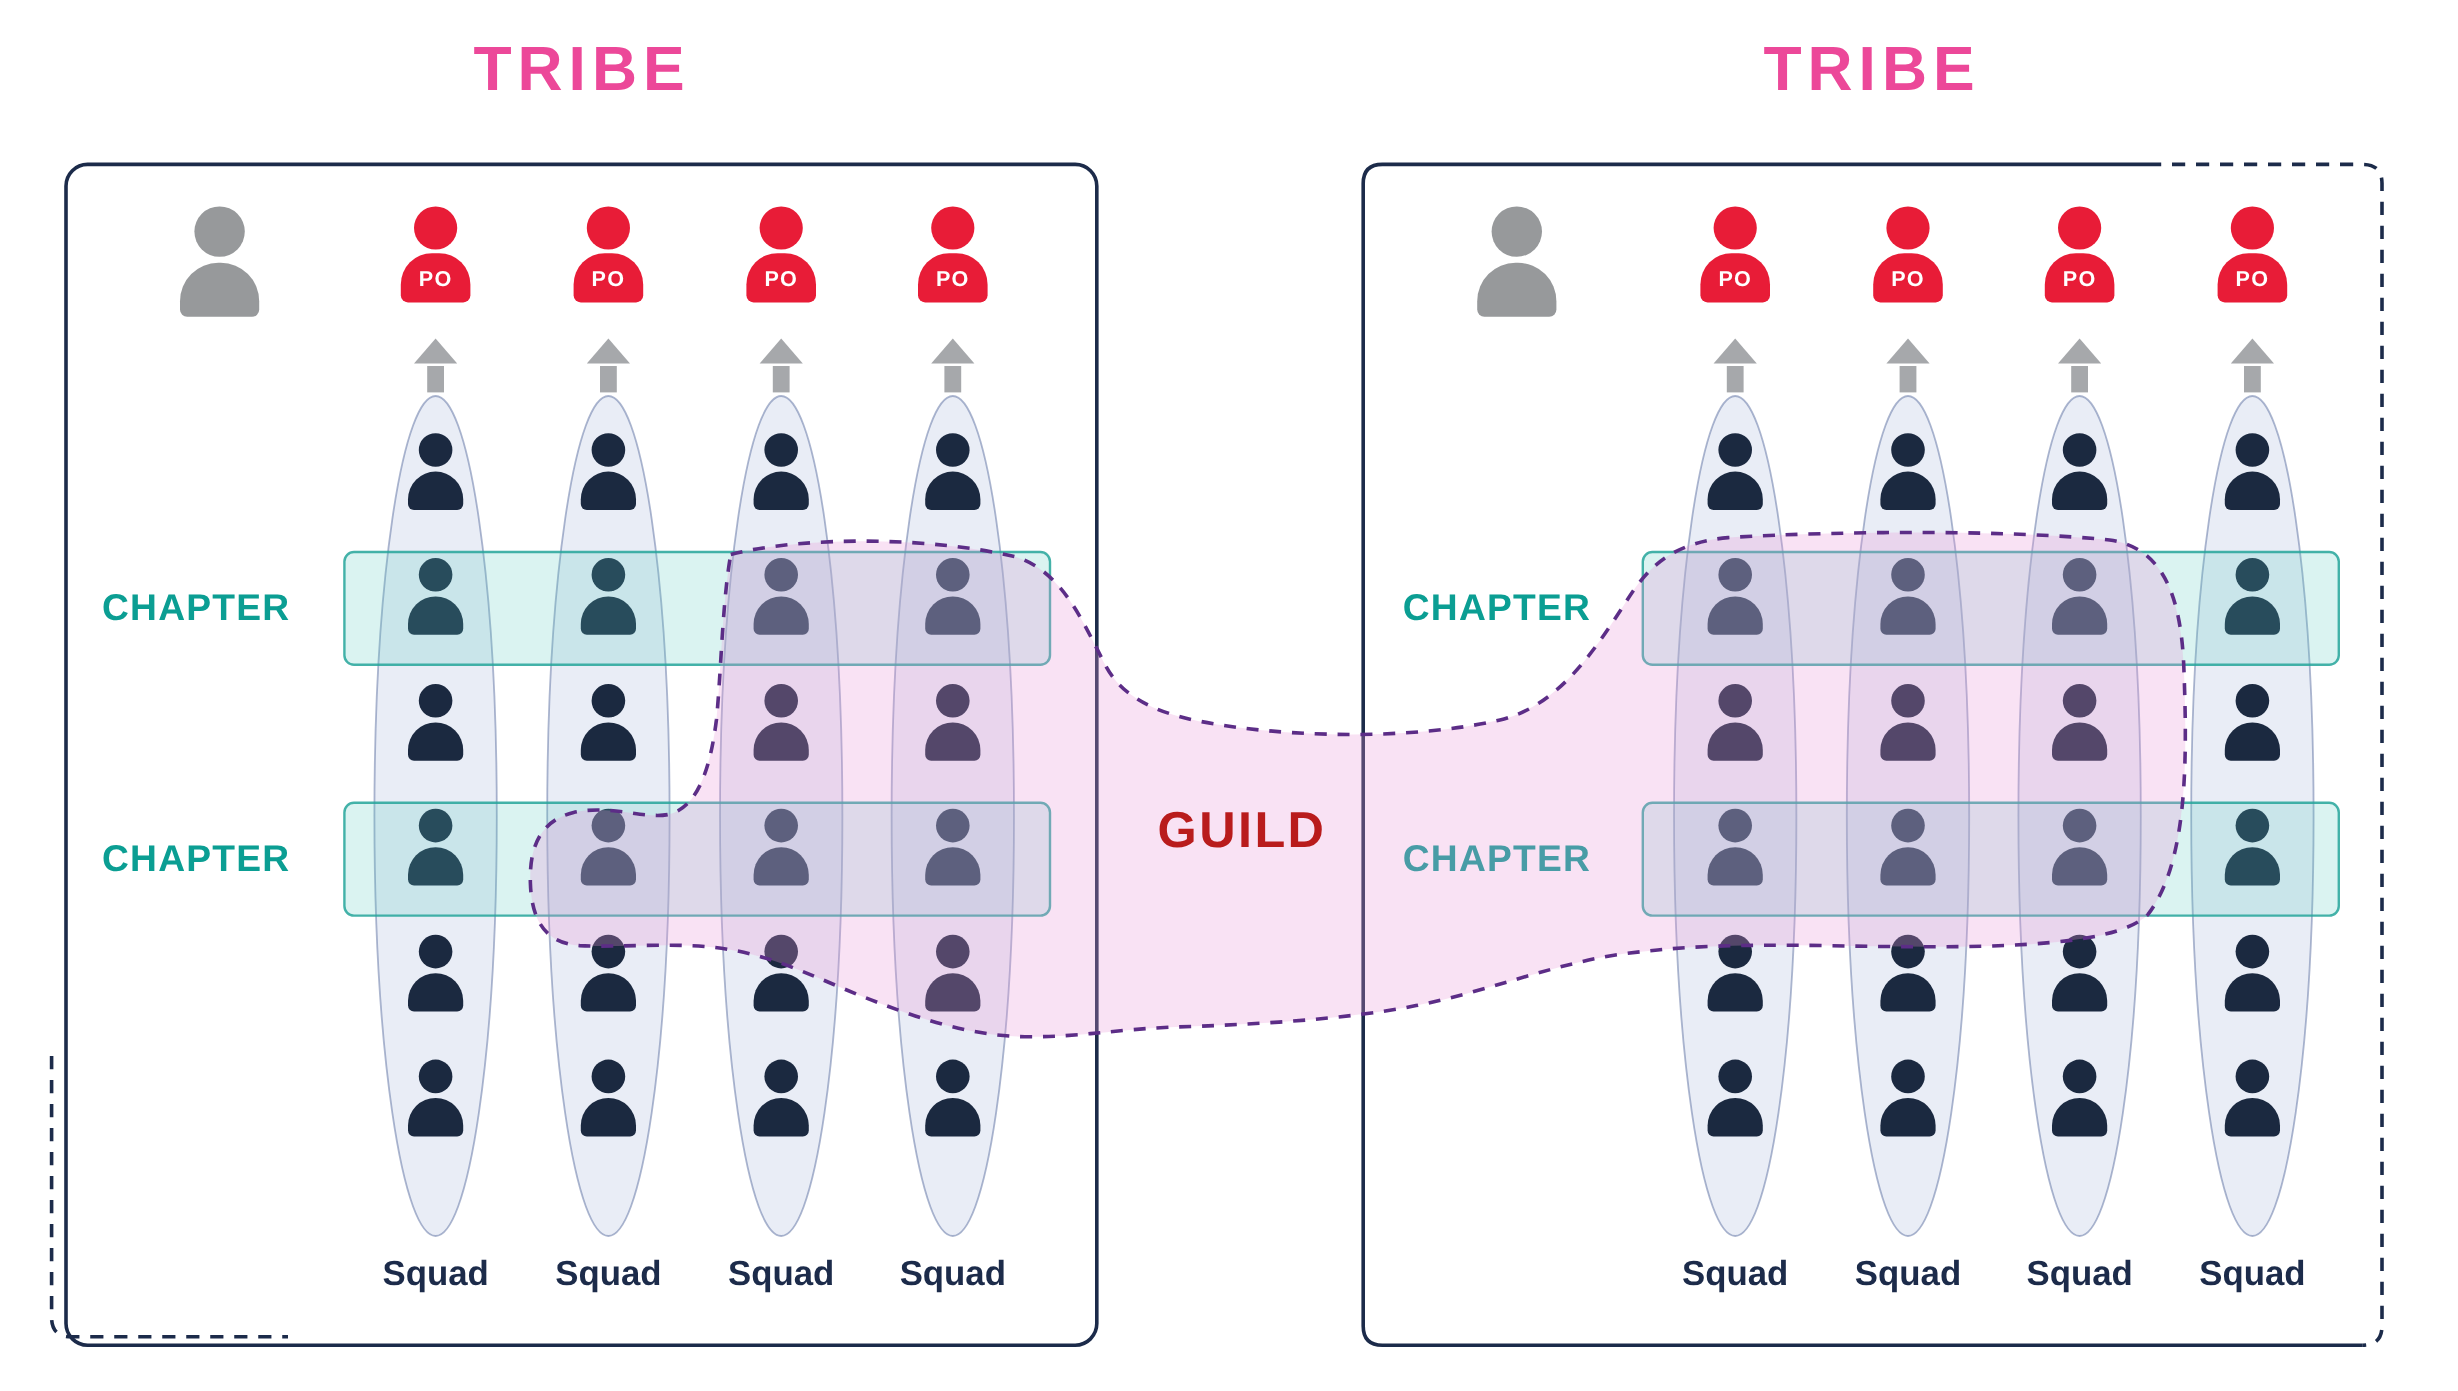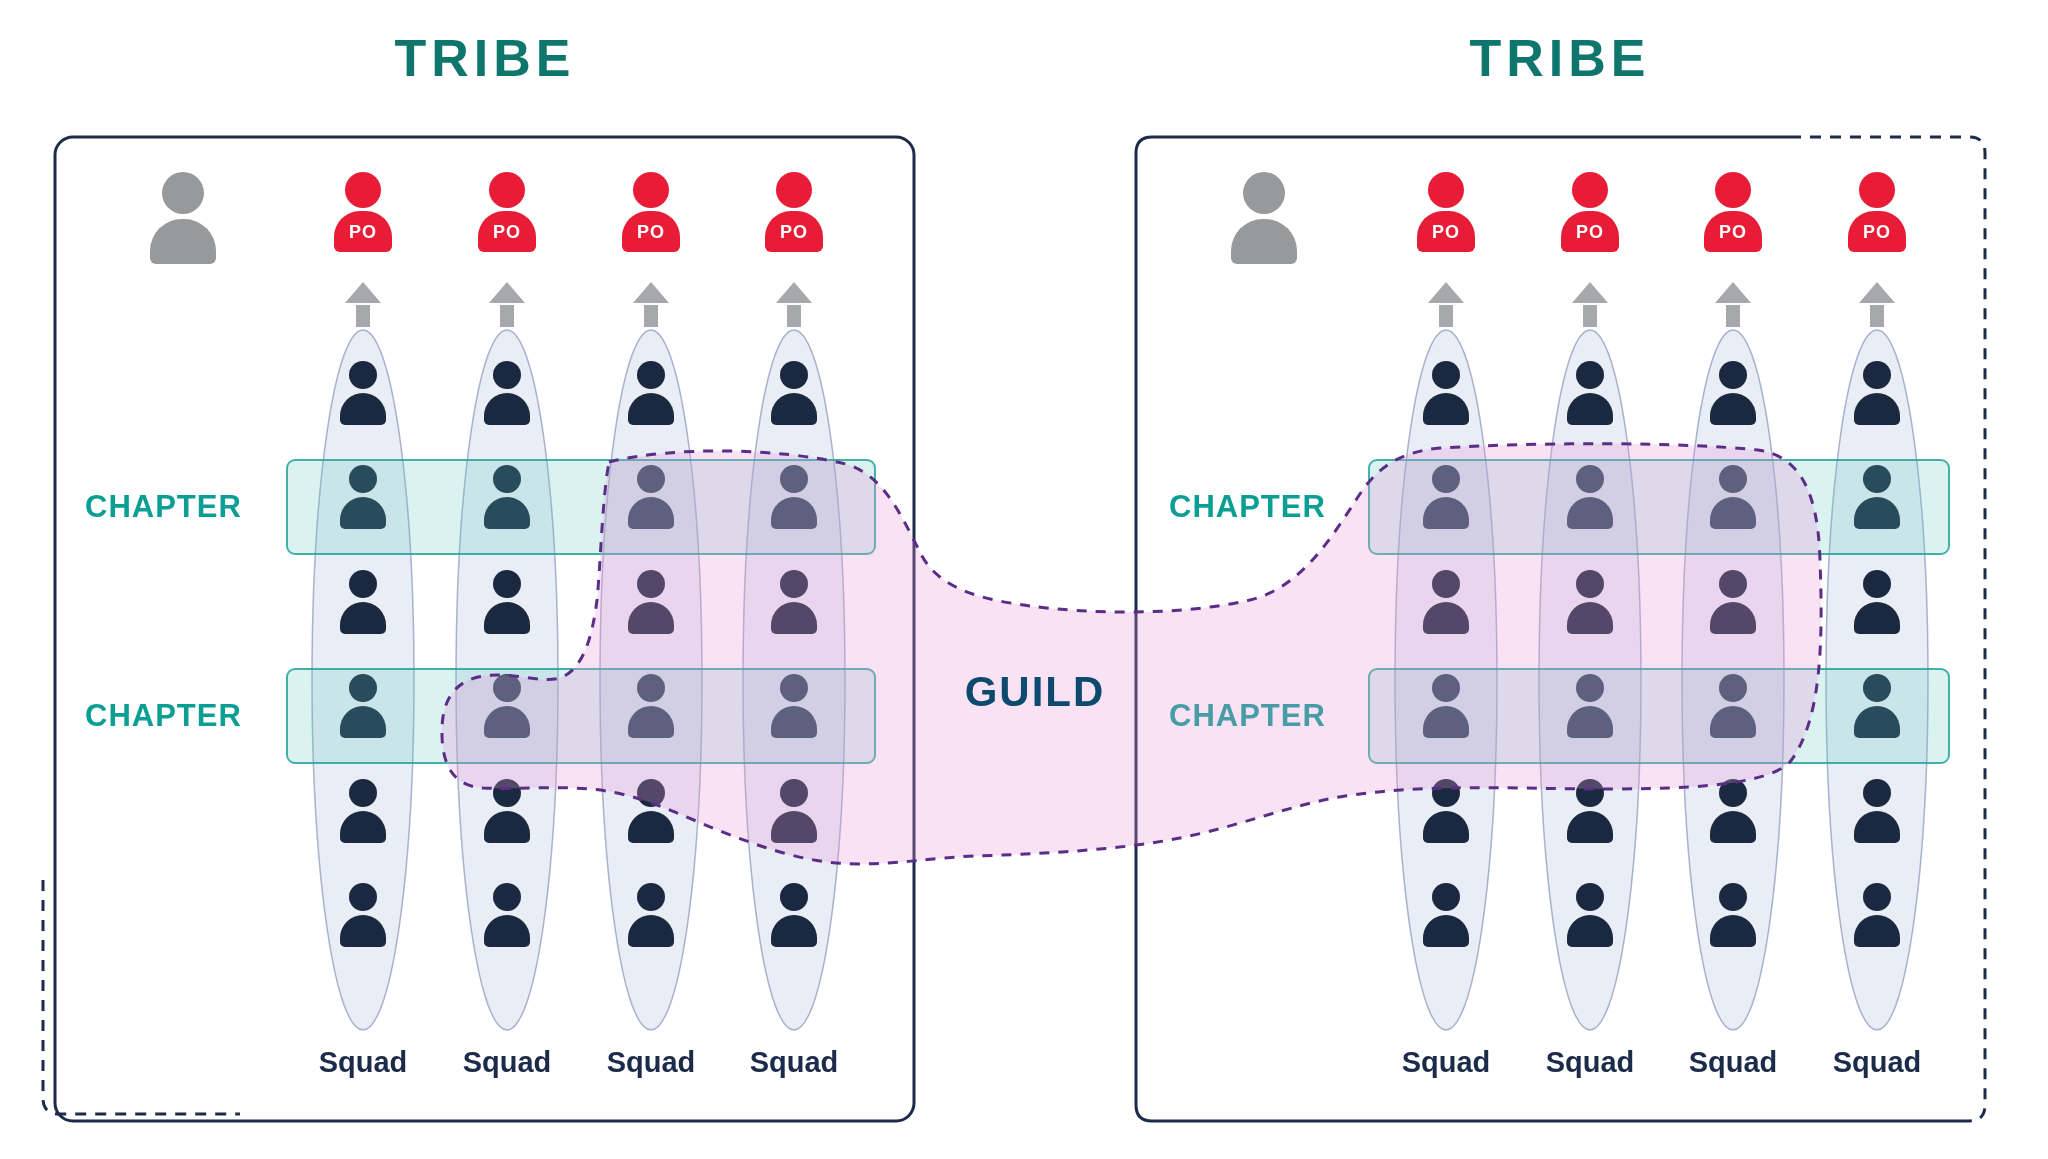--- a/index.html
+++ b/index.html
@@ -4,27 +4,27 @@
 <style>
   html,body{margin:0;padding:0;background:#ffffff;}
   #canvas{
     position:relative;width:2048px;height:1159px;background:#ffffff;
     font-family:"Liberation Sans",sans-serif;overflow:hidden;
   }
   .abs{position:absolute;}
   svg.layer{position:absolute;left:0;top:0;pointer-events:none;}
 
   .tribe-title{
-    font-size:52px;font-weight:700;color:#0f766e;letter-spacing:5px;text-align:center;
+    font-size:52px;font-weight:700;color:#ec4899;letter-spacing:5px;text-align:center;
   }
   .chapter-label{
     font-size:31px;font-weight:700;color:#0b9e93;letter-spacing:1px;line-height:38px;
   }
   .guild-label{
-    font-size:42px;font-weight:700;color:#0c4a6e;letter-spacing:2px;text-align:center;
+    font-size:42px;font-weight:700;color:#b91c1c;letter-spacing:2px;text-align:center;
   }
   .squad-label{
     font-size:29px;font-weight:700;color:#1c2b4a;text-align:center;width:120px;
   }
 
   
   .member{position:absolute;width:46px;height:64px;z-index:3;}
   .member::before{
     content:"";position:absolute;top:0;left:50%;transform:translateX(-50%);
     width:28px;height:28px;border-radius:50%;background:#1b2940;

